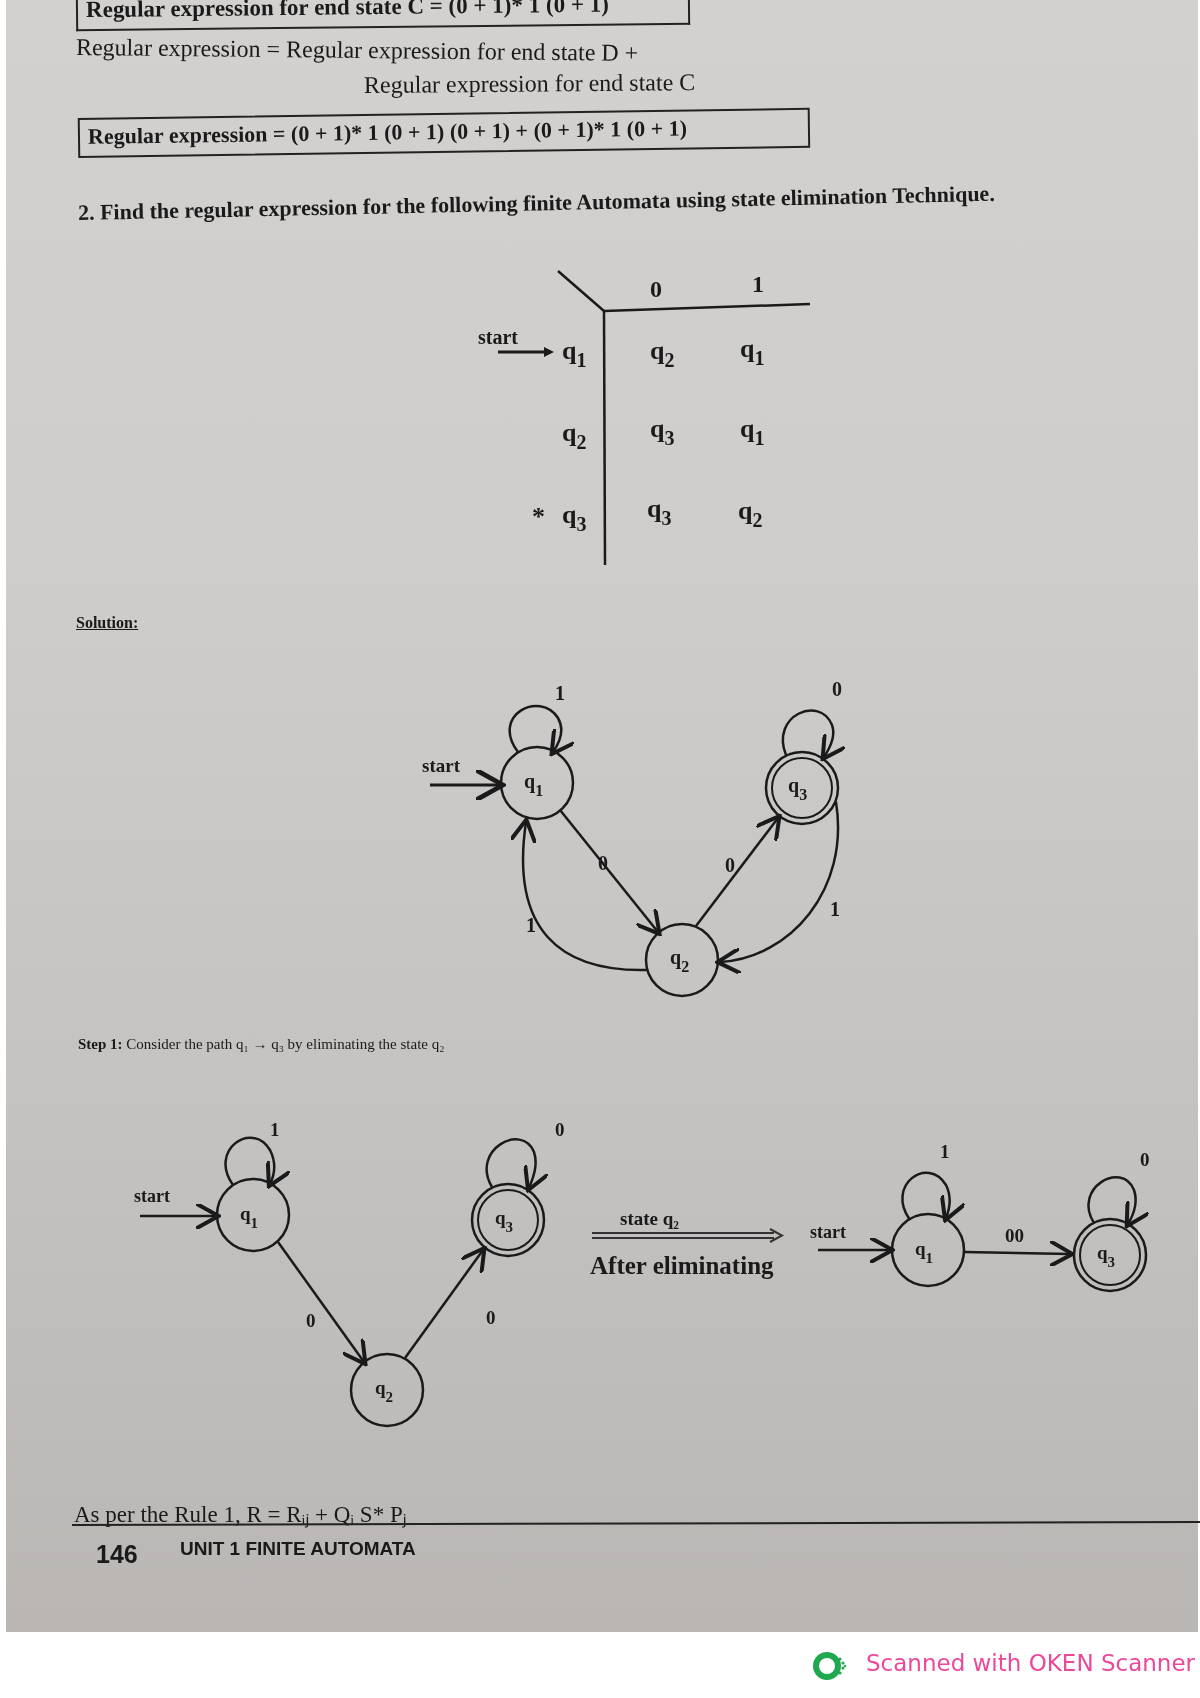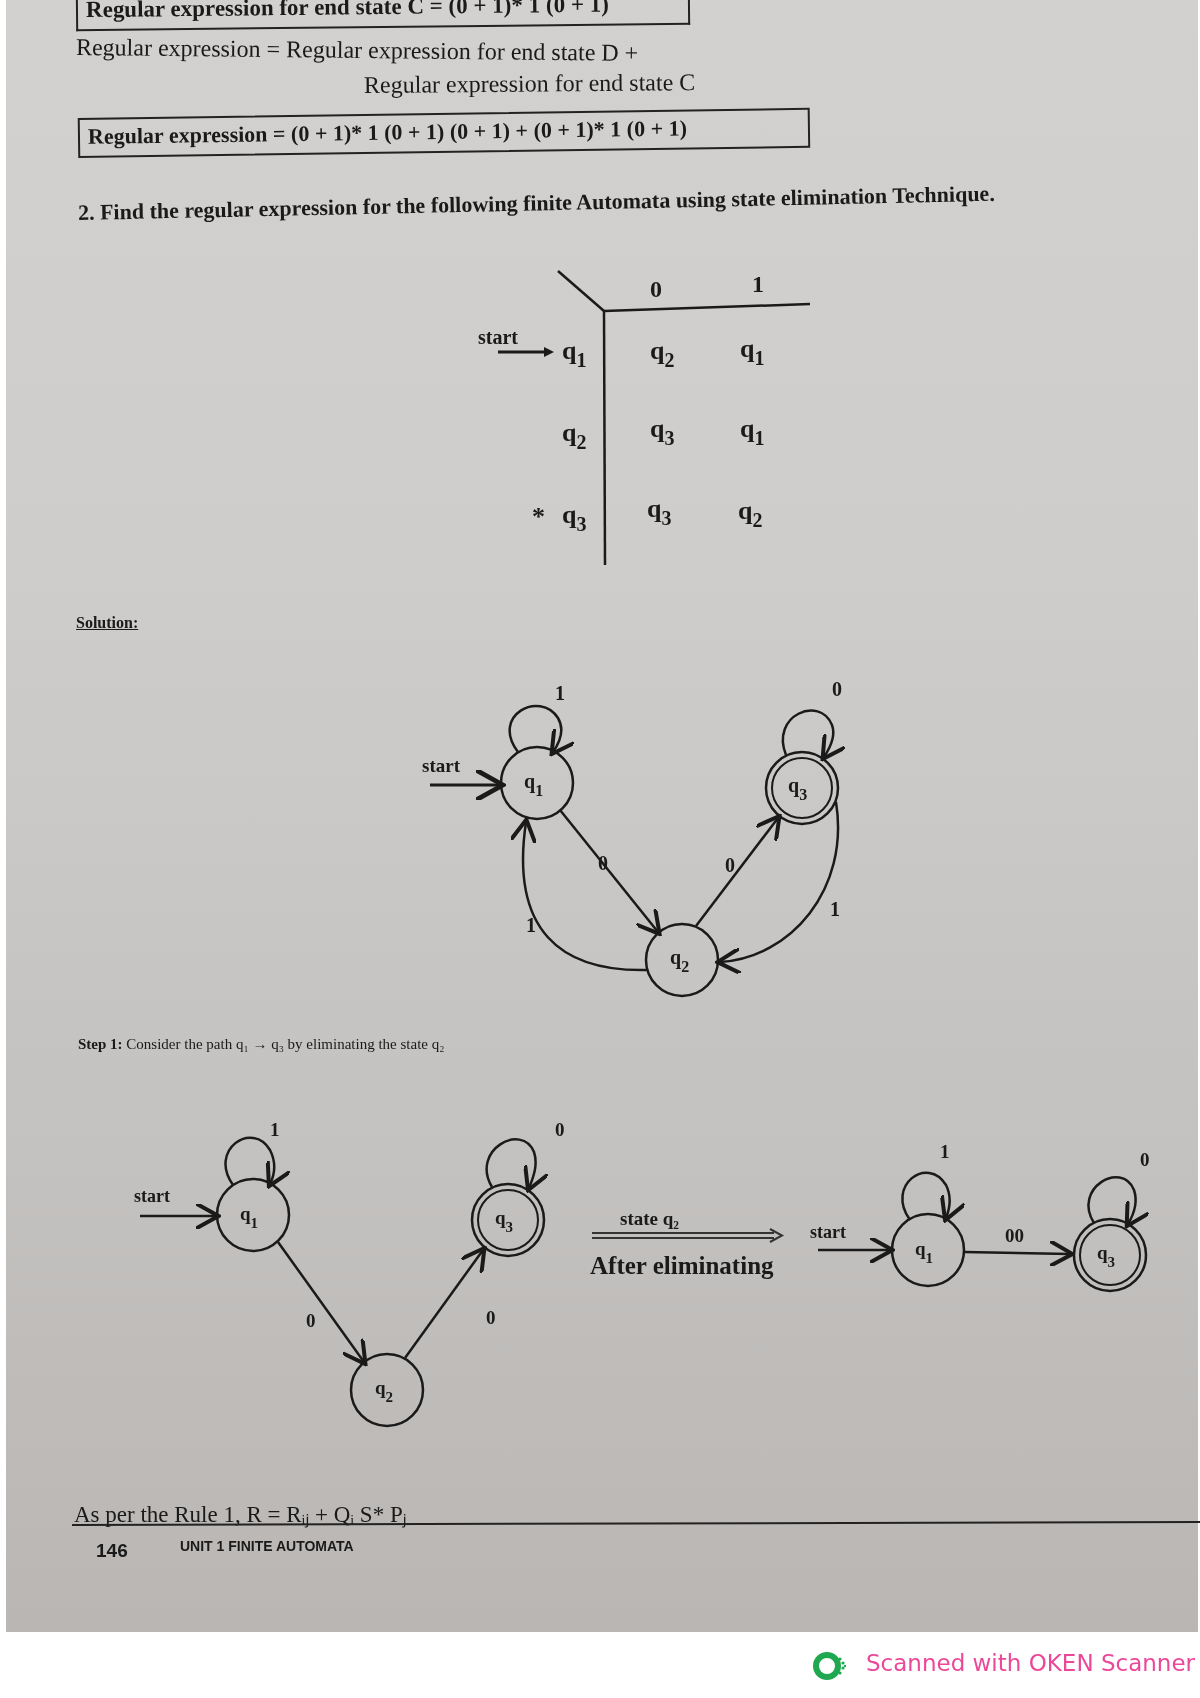--- a/index.html
+++ b/index.html
@@ -158,22 +158,22 @@
   <circle cx="310" cy="125" r="36" fill="none" stroke="#1a1a1a" stroke-width="2.5"></circle>
   <circle cx="310" cy="125" r="30" fill="none" stroke="#1a1a1a" stroke-width="2"></circle>
   <text x="297" y="129" font-size="19" font-weight="bold">q<tspan font-size="15" dy="8">3</tspan></text>
   <path d="M 294 93 C 272 58, 322 30, 334 60 C 338 72, 334 84, 328 94" fill="none" stroke="#1a1a1a" stroke-width="2.5" marker-end="url(#ah3)"></path>
   <text x="340" y="36" font-size="19" font-weight="bold">0</text>
 </svg>
 
 <div class="abs txt" style="left:74px; top:1470px; font-size:23px;margin-top:27px;">As per the Rule 1, R = Rᵢⱼ + Qᵢ S* Pⱼ</div>
 
 <div class="abs" style="left:72px; top:1524px; width:1128px; height:0; border-top:2.5px solid #222; transform:rotate(-0.15deg); transform-origin:left;"></div>
-<div class="abs bold" style="left:96px; top:1540px; font-family:'Liberation Sans', sans-serif; font-size:19px;">146</div>
-<div class="abs bold" style="left:180px; top:1538px; font-family:'Liberation Sans', sans-serif; font-size:14px;">UNIT 1  FINITE AUTOMATA</div>
+<div class="abs bold" style="left:96px; top:1540px; font-family:'Liberation Sans', sans-serif; font-size:25px;">146</div>
+<div class="abs bold" style="left:180px; top:1538px; font-family:'Liberation Sans', sans-serif; font-size:19px;">UNIT 1  FINITE AUTOMATA</div>
 
 <svg class="footer-logo" viewBox="0 0 36 36">
   <circle cx="15" cy="18" r="11" fill="none" stroke="#1fa84f" stroke-width="6"></circle>
   <circle cx="28" cy="11" r="1.6" fill="#1fa84f"></circle>
     <circle cx="31" cy="15" r="1.6" fill="#1fa84f"></circle>
   <circle cx="31" cy="20" r="1.6" fill="#1fa84f"></circle>
     <circle cx="28" cy="25" r="1.6" fill="#1fa84f"></circle>
   <circle cx="33" cy="18" r="1.2" fill="#1fa84f"></circle>
 </svg>
 <div class="scanner-text">Scanned with OKEN Scanner</div>

